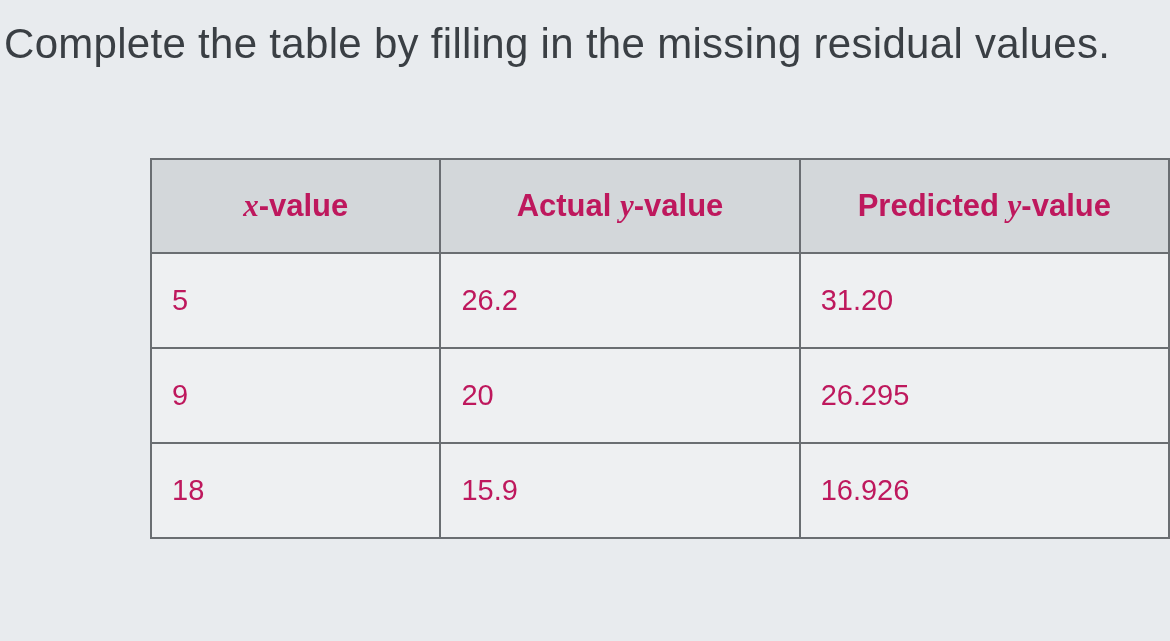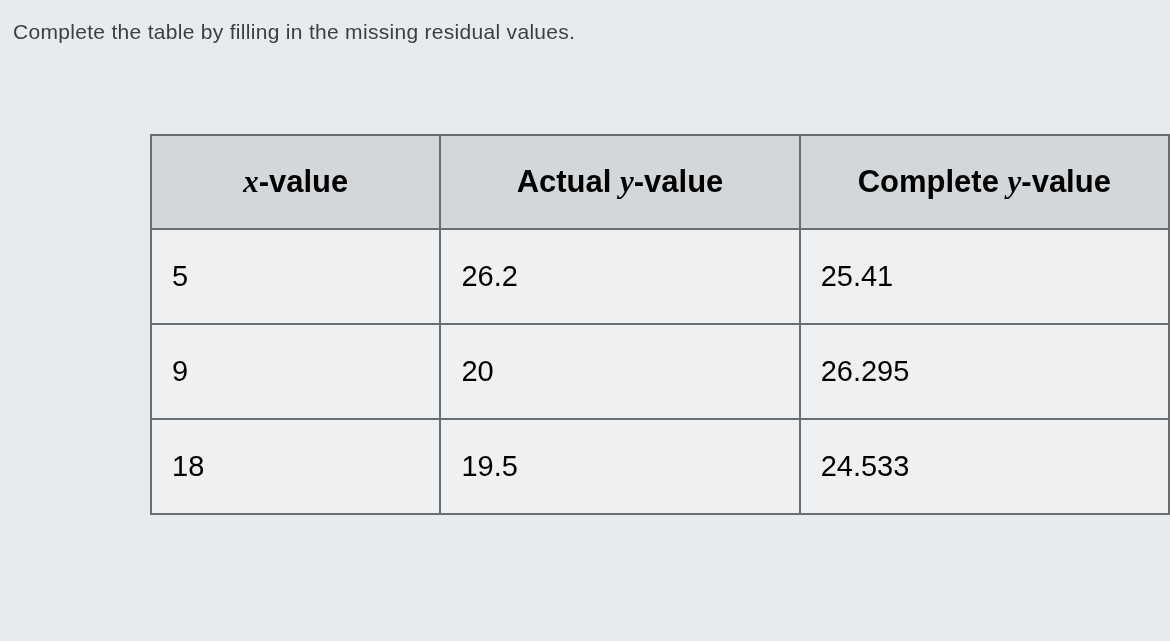--- a/index.html
+++ b/index.html
@@ -10,39 +10,39 @@
     body {
       width: 1170px;
       height: 641px;
       background: #e8ebee;
       font-family: Arial, Helvetica, sans-serif;
       color: #2a2a2a;
       overflow: hidden;
       padding: 20px 0 0 0;
     }
     .instruction {
-      font-size: 21px;
+      font-size: 42px;
       color: #3a3f44;
-      padding-left: 13px;
+      padding-left: 4px;
       margin-bottom: 90px;
       letter-spacing: 0.3px;
     }
     .table-wrapper {
       padding-left: 150px;
     }
     table {
       border-collapse: collapse;
       border: 2px solid #6a6e72;
       background: #eef0f2;
     }
     th, td {
       border: 2px solid #6a6e72;
       vertical-align: middle;
       font-size: 30px;
-      color: #000000;
+      color: #be185d;
     }
     th {
       background: #d3d7da;
       padding: 28px 20px;
       font-weight: bold;
       font-size: 31px;
     }
     th .var {
       font-style: italic;
       font-family: "Times New Roman", Times, serif;
@@ -64,35 +64,35 @@
   <table>
     <thead>
       <tr>
         <th class="col-x">
           <span class="var">x</span><span>-value</span>
         </th>
         <th class="col-actual">
           <span>Actual </span><span class="var">y</span><span>-value</span>
         </th>
         <th class="col-predicted">
-          <span>Complete </span><span class="var">y</span><span>-value</span>
+          <span>Predicted </span><span class="var">y</span><span>-value</span>
         </th>
       </tr>
     </thead>
     <tbody>
       <tr>
         <td>5</td>
         <td>26.2</td>
-        <td>25.41</td>
+        <td>31.20</td>
       </tr>
       <tr>
         <td>9</td>
         <td>20</td>
         <td>26.295</td>
       </tr>
       <tr>
         <td>18</td>
-        <td>19.5</td>
-        <td>24.533</td>
+        <td>15.9</td>
+        <td>16.926</td>
       </tr>
     </tbody>
   </table>
 </div>
 
 </body></html>

